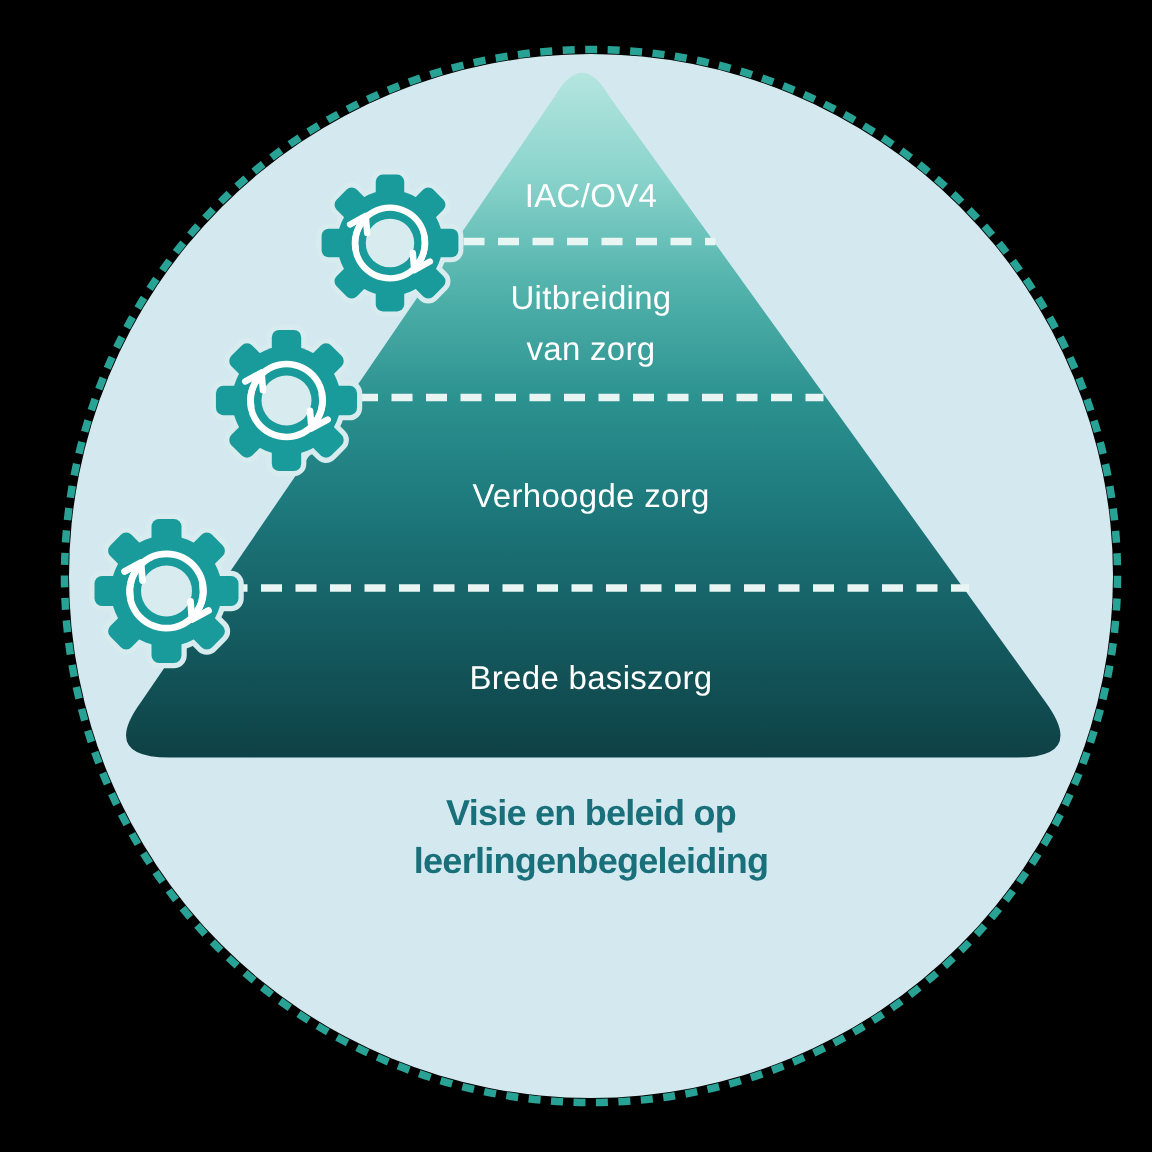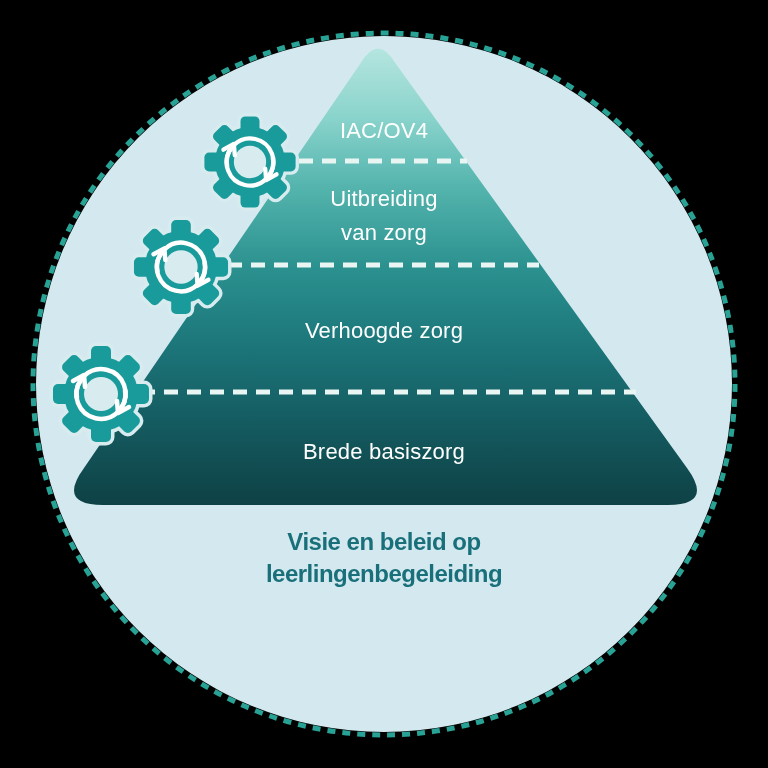--- a/index.html
+++ b/index.html
@@ -8,20 +8,21 @@
     background: #000000;
     width: 768px;
     height: 768px;
     overflow: hidden;
     font-family: "Liberation Sans", sans-serif;
   }
   .stage {
     position: relative;
     width: 712px;
     height: 768px;
+    margin-left: 10px;
   }
   svg text {
     font-family: "Liberation Sans", sans-serif;
     text-anchor: middle;
   }
   .lvl-label {
     fill: #ffffff;
     font-size: 22px;
     letter-spacing: 0.2px;
   }

